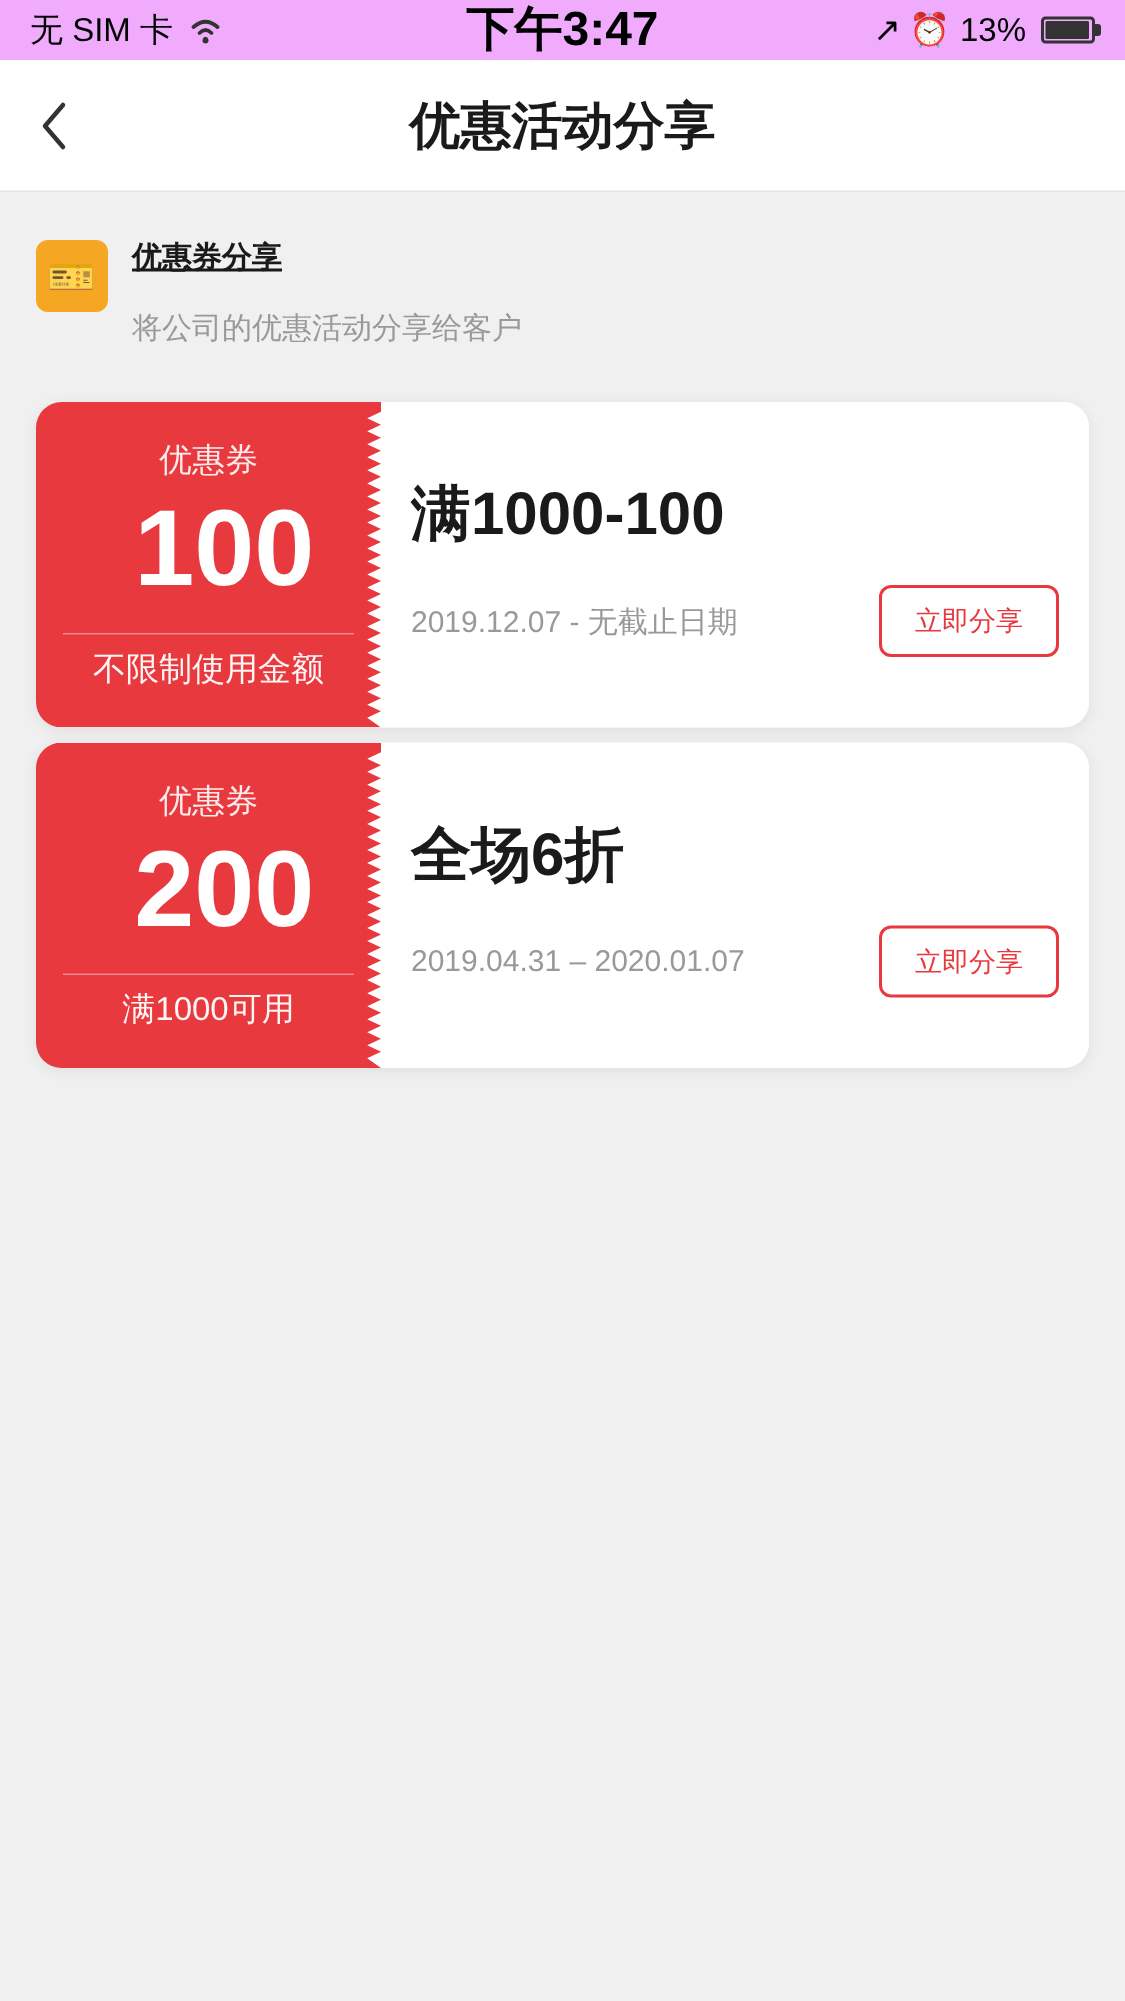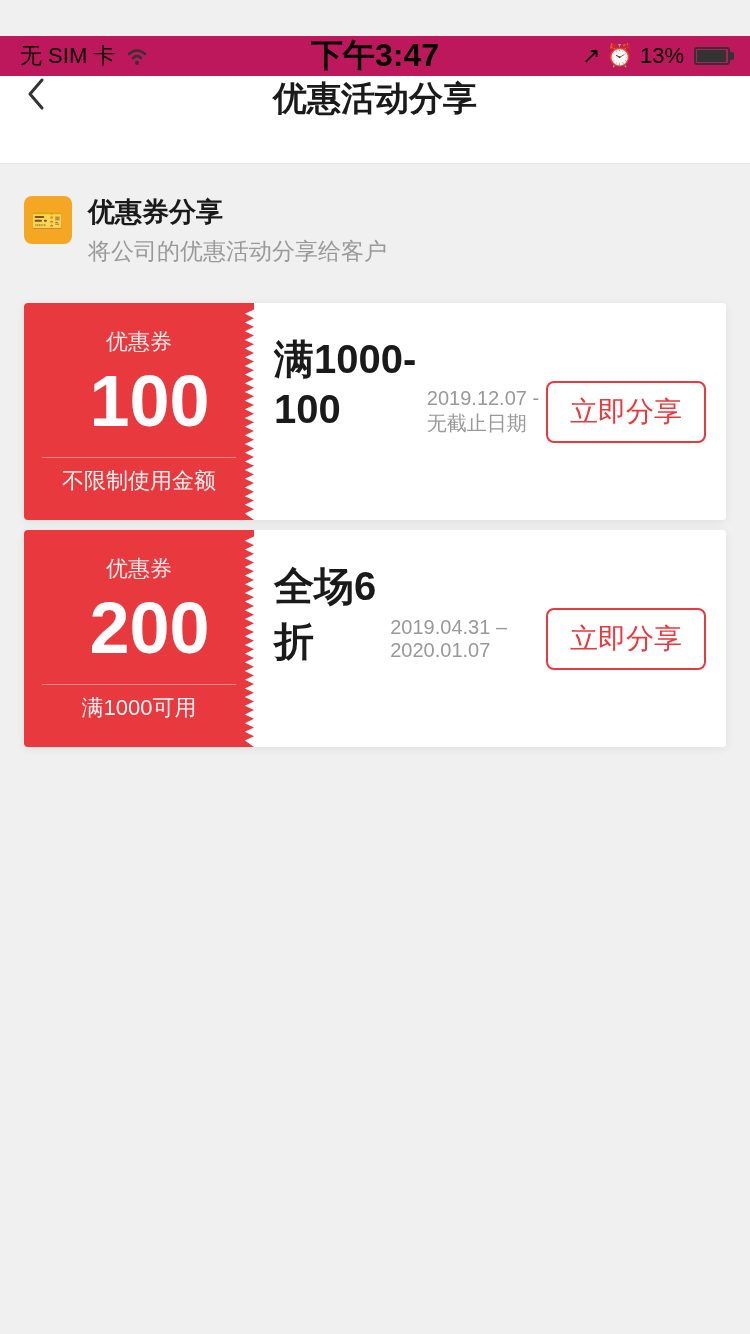--- a/index.html
+++ b/index.html
@@ -9,28 +9,27 @@
       width: 750px;
       min-height: 1334px;
       background: #f0f0f0;
       font-family: -apple-system, "PingFang SC", "Helvetica Neue", sans-serif;
       overflow-x: hidden;
     }
 
     
     .status-bar {
       height: 40px;
-      background: #be185d;
+      background: #f0abfc;
       display: flex;
       align-items: center;
       justify-content: space-between;
       padding: 0 20px;
       font-size: 24px;
       font-weight: 500;
-      margin-top: 36px;
     }
     .status-left {
       display: flex;
       align-items: center;
       gap: 8px;
       font-size: 22px;
     }
     .status-center {
       font-size: 32px;
       font-weight: 600;
@@ -72,20 +71,21 @@
       width: 90%;
       background: #333;
       border-radius: 1px;
     }
 
     
     .nav-bar {
       height: 88px;
       background: #fff;
       display: flex;
+      align-items: center;
       justify-content: center;
       position: relative;
       border-bottom: 1px solid #e5e5e5;
     }
     .nav-back {
       position: absolute;
       left: 24px;
       font-size: 32px;
       color: #333;
       cursor: pointer;
@@ -112,27 +112,28 @@
       background: #f5a623;
       border-radius: 8px;
       display: flex;
       align-items: center;
       justify-content: center;
       font-size: 26px;
       flex-shrink: 0;
       margin-top: 2px;
     }
     .section-text h2 {
-      font-size: 27px;
+      font-size: 20px;
       font-weight: 600;
       color: #1a1a1a;
-      margin-bottom: 6px;
+      margin-bottom: 20px;
+      text-decoration: underline;
     }
     .section-text p {
-      font-size: 23px;
+      font-size: 20px;
       color: #999;
     }
 
     
     .coupon-list {
       background: #f0f0f0;
       padding: 10px 0;
     }
 
     .coupon-type {
@@ -174,54 +175,54 @@
     }
     .coupon-date {
       font-size: 20px;
       color: #999;
       flex: 1;
     }
     .share-btn {
       border: 2px solid #e8393e;
       border-radius: 8px;
       padding: 10px 22px;
-      font-size: 28px;
+      font-size: 18px;
       color: #e8393e;
       background: transparent;
       cursor: pointer;
       white-space: nowrap;
       flex-shrink: 0;
     }
 
     .coupon-wrap {
       display: flex;
       margin: 10px 24px;
-      border-radius: 4px;
+      border-radius: 17px;
       overflow: hidden;
       box-shadow: 0 2px 10px rgba(0,0,0,0.07);
       background: #fff;
     }
 
     .left-stub {
       width: 230px;
       flex-shrink: 0;
       background: #e8393e;
       padding: 24px 18px;
       display: flex;
       flex-direction: column;
       align-items: center;
       justify-content: center;
       position: relative;
     }
 
     .right-content {
       flex: 1;
-      padding: 29px 20px;
-      display: flex;
-      flex-direction: row;
+      padding: 16px 20px;
+      display: flex;
+      flex-direction: column;
       justify-content: center;
       background: #fff;
     }
 
     .empty-area {
       height: 500px;
       background: #f0f0f0;
     }
   </style>
 </head>

